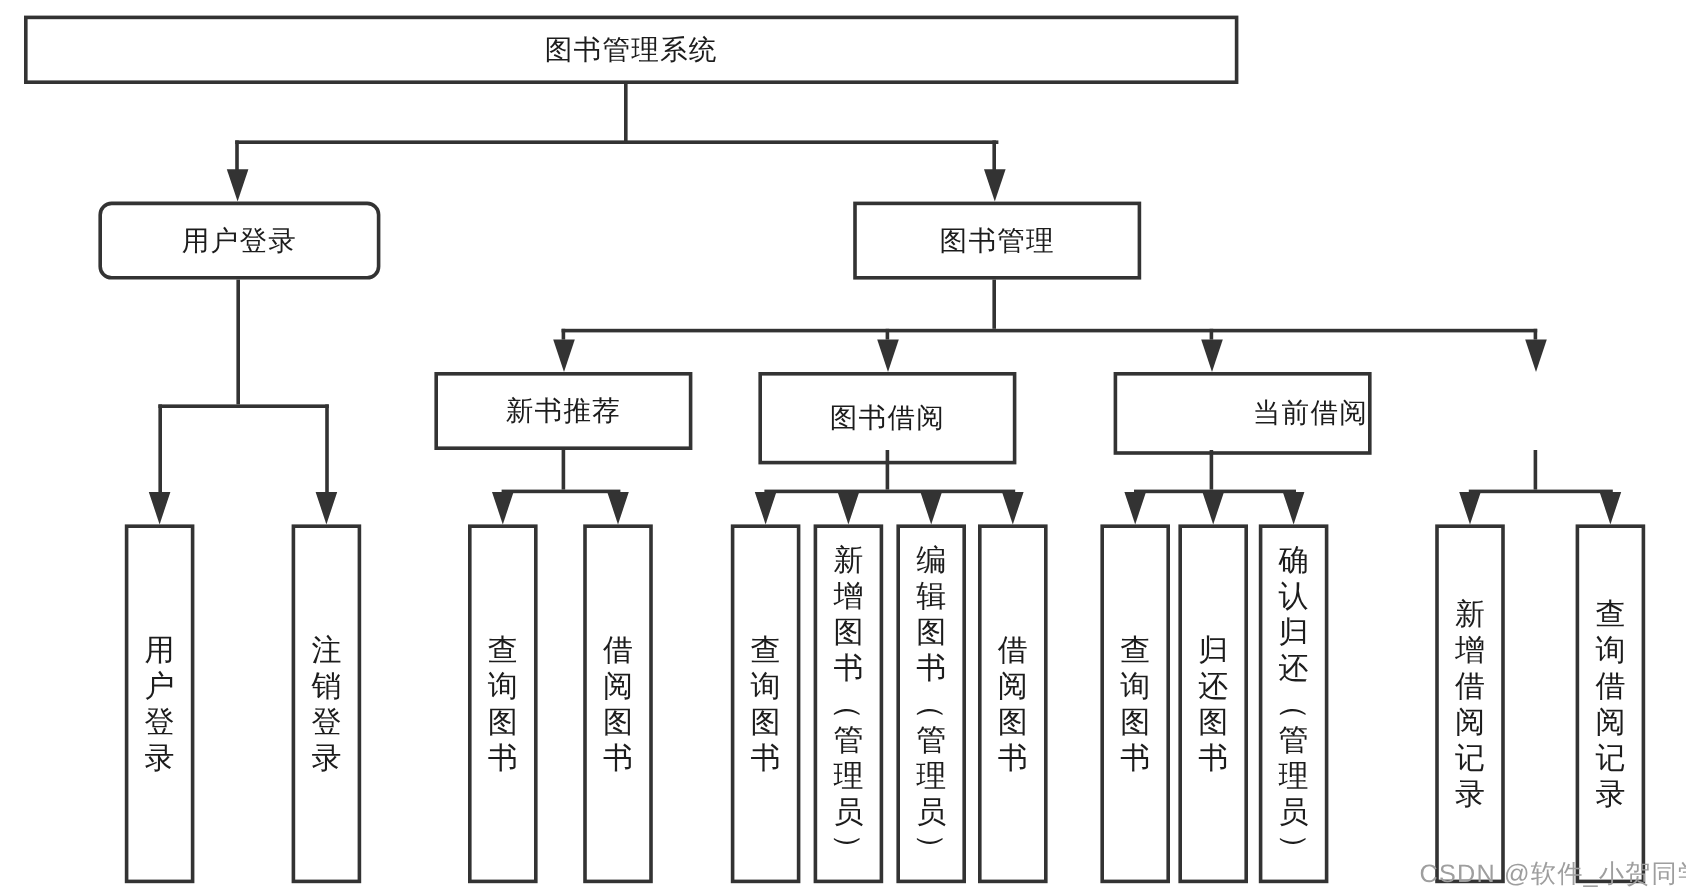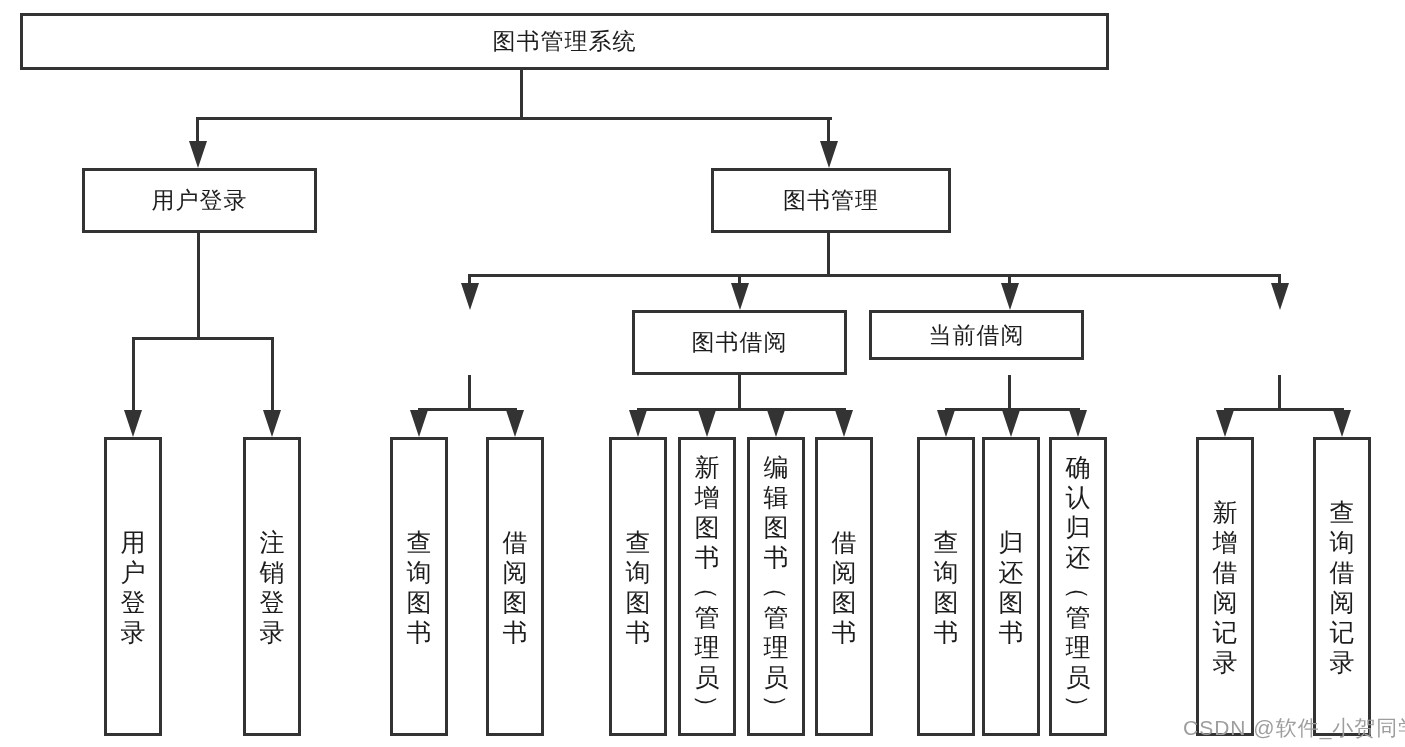--- a/index.html
+++ b/index.html
@@ -26,26 +26,26 @@
     background:#ffffff;
     display:flex;align-items:center;justify-content:center;
   }
   .hnode{font-size:23px;letter-spacing:1px;}
   .vnode{font-size:25px;}
   .vnode .vch{display:block;line-height:30px;text-align:center;}
   .vnode .vch.rot{transform:rotate(90deg);}
   .vcol{display:flex;flex-direction:column;align-items:center;justify-content:center;}
 
   
-  #n-root{left:20px;top:13px;width:1089px;height:57px;text-align:right;}
-  #n-user-login{left:82px;top:168px;width:235px;height:65px;}
+  #n-root{left:20px;top:13px;width:1012px;height:57px;text-align:right;}
+  #n-user-login{left:82px;top:168px;width:235px;height:65px;border-radius:11px;}
   #n-book-mgmt{left:711px;top:168px;width:240px;height:65px;}
   #n-new-book-rec{left:362px;top:310px;width:215px;height:65px;}
-  #n-book-borrow{left:632px;top:310px;width:215px;height:65px;}
-  #n-current-borrow{left:869px;top:310px;width:215px;height:50px;}
+  #n-book-borrow{left:632px;top:310px;width:215px;height:77px;}
+  #n-current-borrow{left:928px;top:310px;width:215px;height:69px;justify-content:flex-end;}
   #n-borrow-records{left:1172px;top:310px;width:215px;height:65px;}
 
   .leaf{top:437px;width:58px;height:299px;}
   #l-user-login{left:104px;}
   #l-logout{left:243px;}
   #l-nb-query{left:390px;}
   #l-nb-borrow{left:486px;}
   #l-bb-query{left:609px;}
   #l-bb-add{left:678px;}
   #l-bb-edit{left:747px;}
@@ -86,20 +86,23 @@
     <span>图书管理系统</span>
   </div>
 
   <div class="node hnode" id="n-user-login">
     <span>用户登录</span>
   </div>
   <div class="node hnode" id="n-book-mgmt">
     <span>图书管理</span>
   </div>
 
+  <div class="node hnode" id="n-new-book-rec">
+    <span>新书推荐</span>
+  </div>
   <div class="node hnode" id="n-book-borrow">
     <span>图书借阅</span>
   </div>
   <div class="node hnode" id="n-current-borrow">
     <span>当前借阅</span>
   </div>
 
   <div class="node vnode vcol leaf" id="l-user-login">
     <span class="vcol">
         <span class="vch">用</span>

